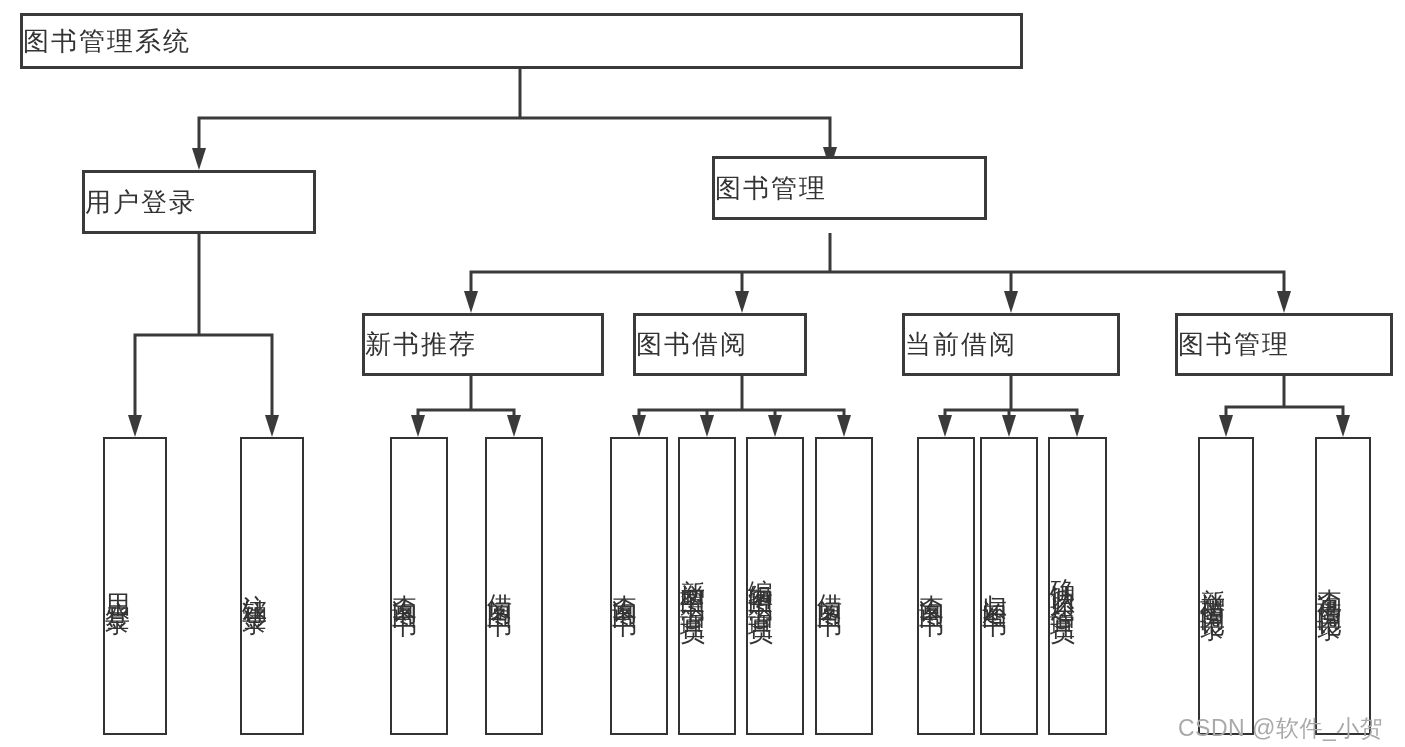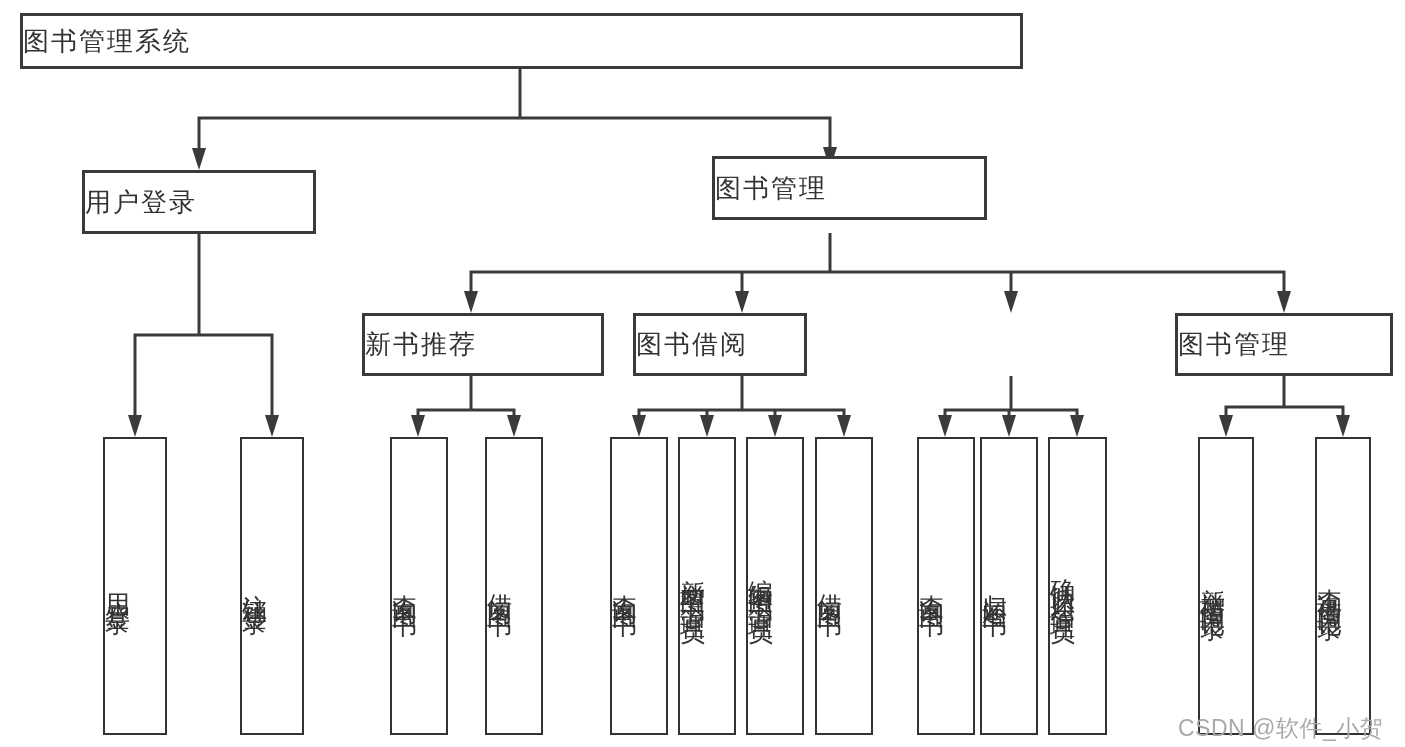--- a/index.html
+++ b/index.html
@@ -96,20 +96,23 @@
   <div class="node" style="left:712px;top:156px;width:275px;height:64px">
     <span>图书管理</span>
   </div>
 
   <div class="node" style="left:362px;top:313px;width:242px;height:63px">
     <span>新书推荐</span>
   </div>
   <div class="node" style="left:633px;top:313px;width:174px;height:63px">
     <span>图书借阅</span>
   </div>
+  <div class="node" style="left:902px;top:313px;width:218px;height:63px">
+    <span>当前借阅</span>
+  </div>
   <div class="node" style="left:1175px;top:313px;width:218px;height:63px">
     <span>图书管理</span>
   </div>
 
   <div class="node leaf" style="left:103px;top:437px;width:64px;height:298px">
     <span>用户登录</span>
   </div>
   <div class="node leaf" style="left:240px;top:437px;width:64px;height:298px">
     <span>注销登录</span>
   </div>

